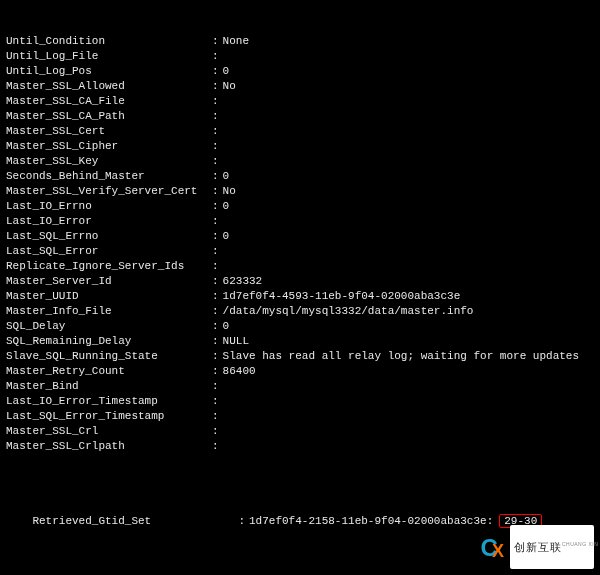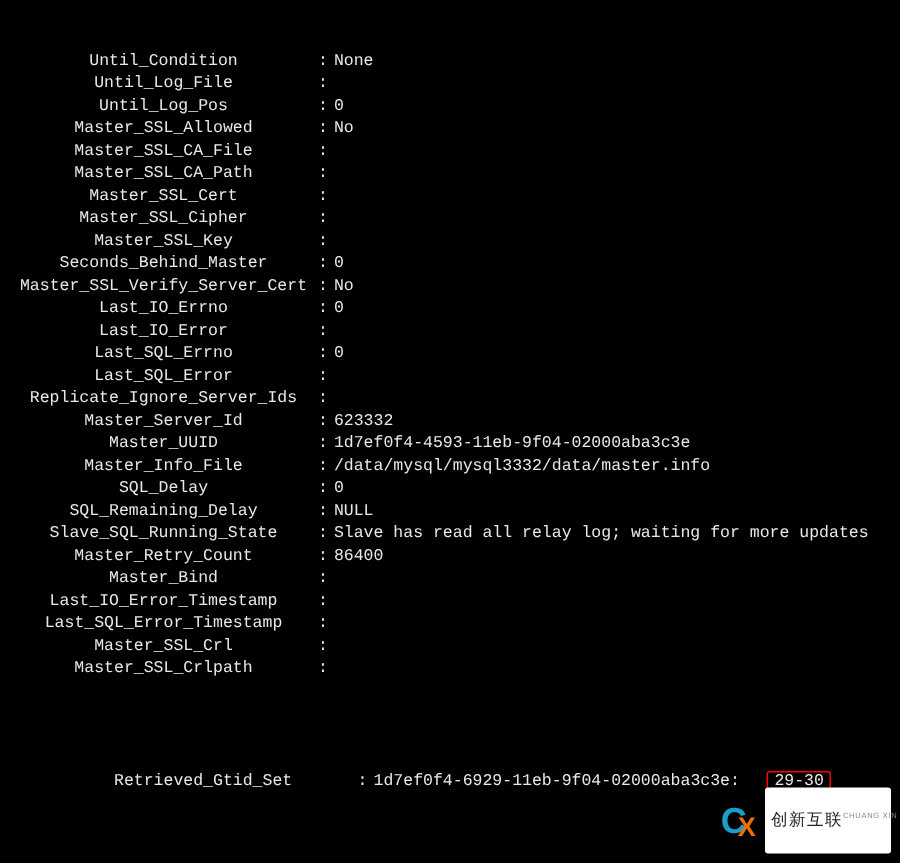--- a/index.html
+++ b/index.html
@@ -21,34 +21,34 @@
     height: 100%;
     box-sizing: border-box;
   }
   .row {
     display: block;
     white-space: pre;
   }
   .label {
     display: inline-block;
     width: 206px;
-    text-align: center;
+    text-align: left;
   }
   .colon {
     display: inline-block;
   }
   .value {
     display: inline-block;
     padding-left: 4px;
   }
   .highlight {
     border: 1.5px solid #ff0000;
     border-radius: 2px;
     padding: 0 4px;
-    margin-left: 18px;
+    margin-left: 6px;
     line-height: 13px;
   }
   .watermark {
     position: absolute;
     right: 6px;
     bottom: 6px;
     width: 84px;
     height: 44px;
     background: #fff;
     border-radius: 2px;
@@ -91,21 +91,21 @@
     letter-spacing: 0.5px;
   }
 </style>
 </head>
 <body>
 
 <div class="terminal">
   <div id="rows"><span class="row"><span class="label">Until_Condition</span><span class="colon">:</span><span class="value">None</span></span><span class="row"><span class="label">Until_Log_File</span><span class="colon">:</span><span class="value"></span></span><span class="row"><span class="label">Until_Log_Pos</span><span class="colon">:</span><span class="value">0</span></span><span class="row"><span class="label">Master_SSL_Allowed</span><span class="colon">:</span><span class="value">No</span></span><span class="row"><span class="label">Master_SSL_CA_File</span><span class="colon">:</span><span class="value"></span></span><span class="row"><span class="label">Master_SSL_CA_Path</span><span class="colon">:</span><span class="value"></span></span><span class="row"><span class="label">Master_SSL_Cert</span><span class="colon">:</span><span class="value"></span></span><span class="row"><span class="label">Master_SSL_Cipher</span><span class="colon">:</span><span class="value"></span></span><span class="row"><span class="label">Master_SSL_Key</span><span class="colon">:</span><span class="value"></span></span><span class="row"><span class="label">Seconds_Behind_Master</span><span class="colon">:</span><span class="value">0</span></span><span class="row"><span class="label">Master_SSL_Verify_Server_Cert</span><span class="colon">:</span><span class="value">No</span></span><span class="row"><span class="label">Last_IO_Errno</span><span class="colon">:</span><span class="value">0</span></span><span class="row"><span class="label">Last_IO_Error</span><span class="colon">:</span><span class="value"></span></span><span class="row"><span class="label">Last_SQL_Errno</span><span class="colon">:</span><span class="value">0</span></span><span class="row"><span class="label">Last_SQL_Error</span><span class="colon">:</span><span class="value"></span></span><span class="row"><span class="label">Replicate_Ignore_Server_Ids</span><span class="colon">:</span><span class="value"></span></span><span class="row"><span class="label">Master_Server_Id</span><span class="colon">:</span><span class="value">623332</span></span><span class="row"><span class="label">Master_UUID</span><span class="colon">:</span><span class="value">1d7ef0f4-4593-11eb-9f04-02000aba3c3e</span></span><span class="row"><span class="label">Master_Info_File</span><span class="colon">:</span><span class="value">/data/mysql/mysql3332/data/master.info</span></span><span class="row"><span class="label">SQL_Delay</span><span class="colon">:</span><span class="value">0</span></span><span class="row"><span class="label">SQL_Remaining_Delay</span><span class="colon">:</span><span class="value">NULL</span></span><span class="row"><span class="label">Slave_SQL_Running_State</span><span class="colon">:</span><span class="value">Slave has read all relay log; waiting for more updates</span></span><span class="row"><span class="label">Master_Retry_Count</span><span class="colon">:</span><span class="value">86400</span></span><span class="row"><span class="label">Master_Bind</span><span class="colon">:</span><span class="value"></span></span><span class="row"><span class="label">Last_IO_Error_Timestamp</span><span class="colon">:</span><span class="value"></span></span><span class="row"><span class="label">Last_SQL_Error_Timestamp</span><span class="colon">:</span><span class="value"></span></span><span class="row"><span class="label">Master_SSL_Crl</span><span class="colon">:</span><span class="value"></span></span><span class="row"><span class="label">Master_SSL_Crlpath</span><span class="colon">:</span><span class="value"></span></span></div>
 
   <span class="row">
-    <span class="label">Retrieved_Gtid_Set</span><span class="colon">:</span><span class="value"><span>1d7ef0f4-6929-11eb-9f04-02000aba3c3e:</span><span class="highlight">29-30</span></span>
+    <span class="label">Retrieved_Gtid_Set</span><span class="colon">:</span><span class="value"><span>1d7ef0f4-2158-11eb-9f04-02000aba3c3e:</span><span class="highlight">29-30</span></span>
   </span>
 
   
   
 
   
 
   
 
   

